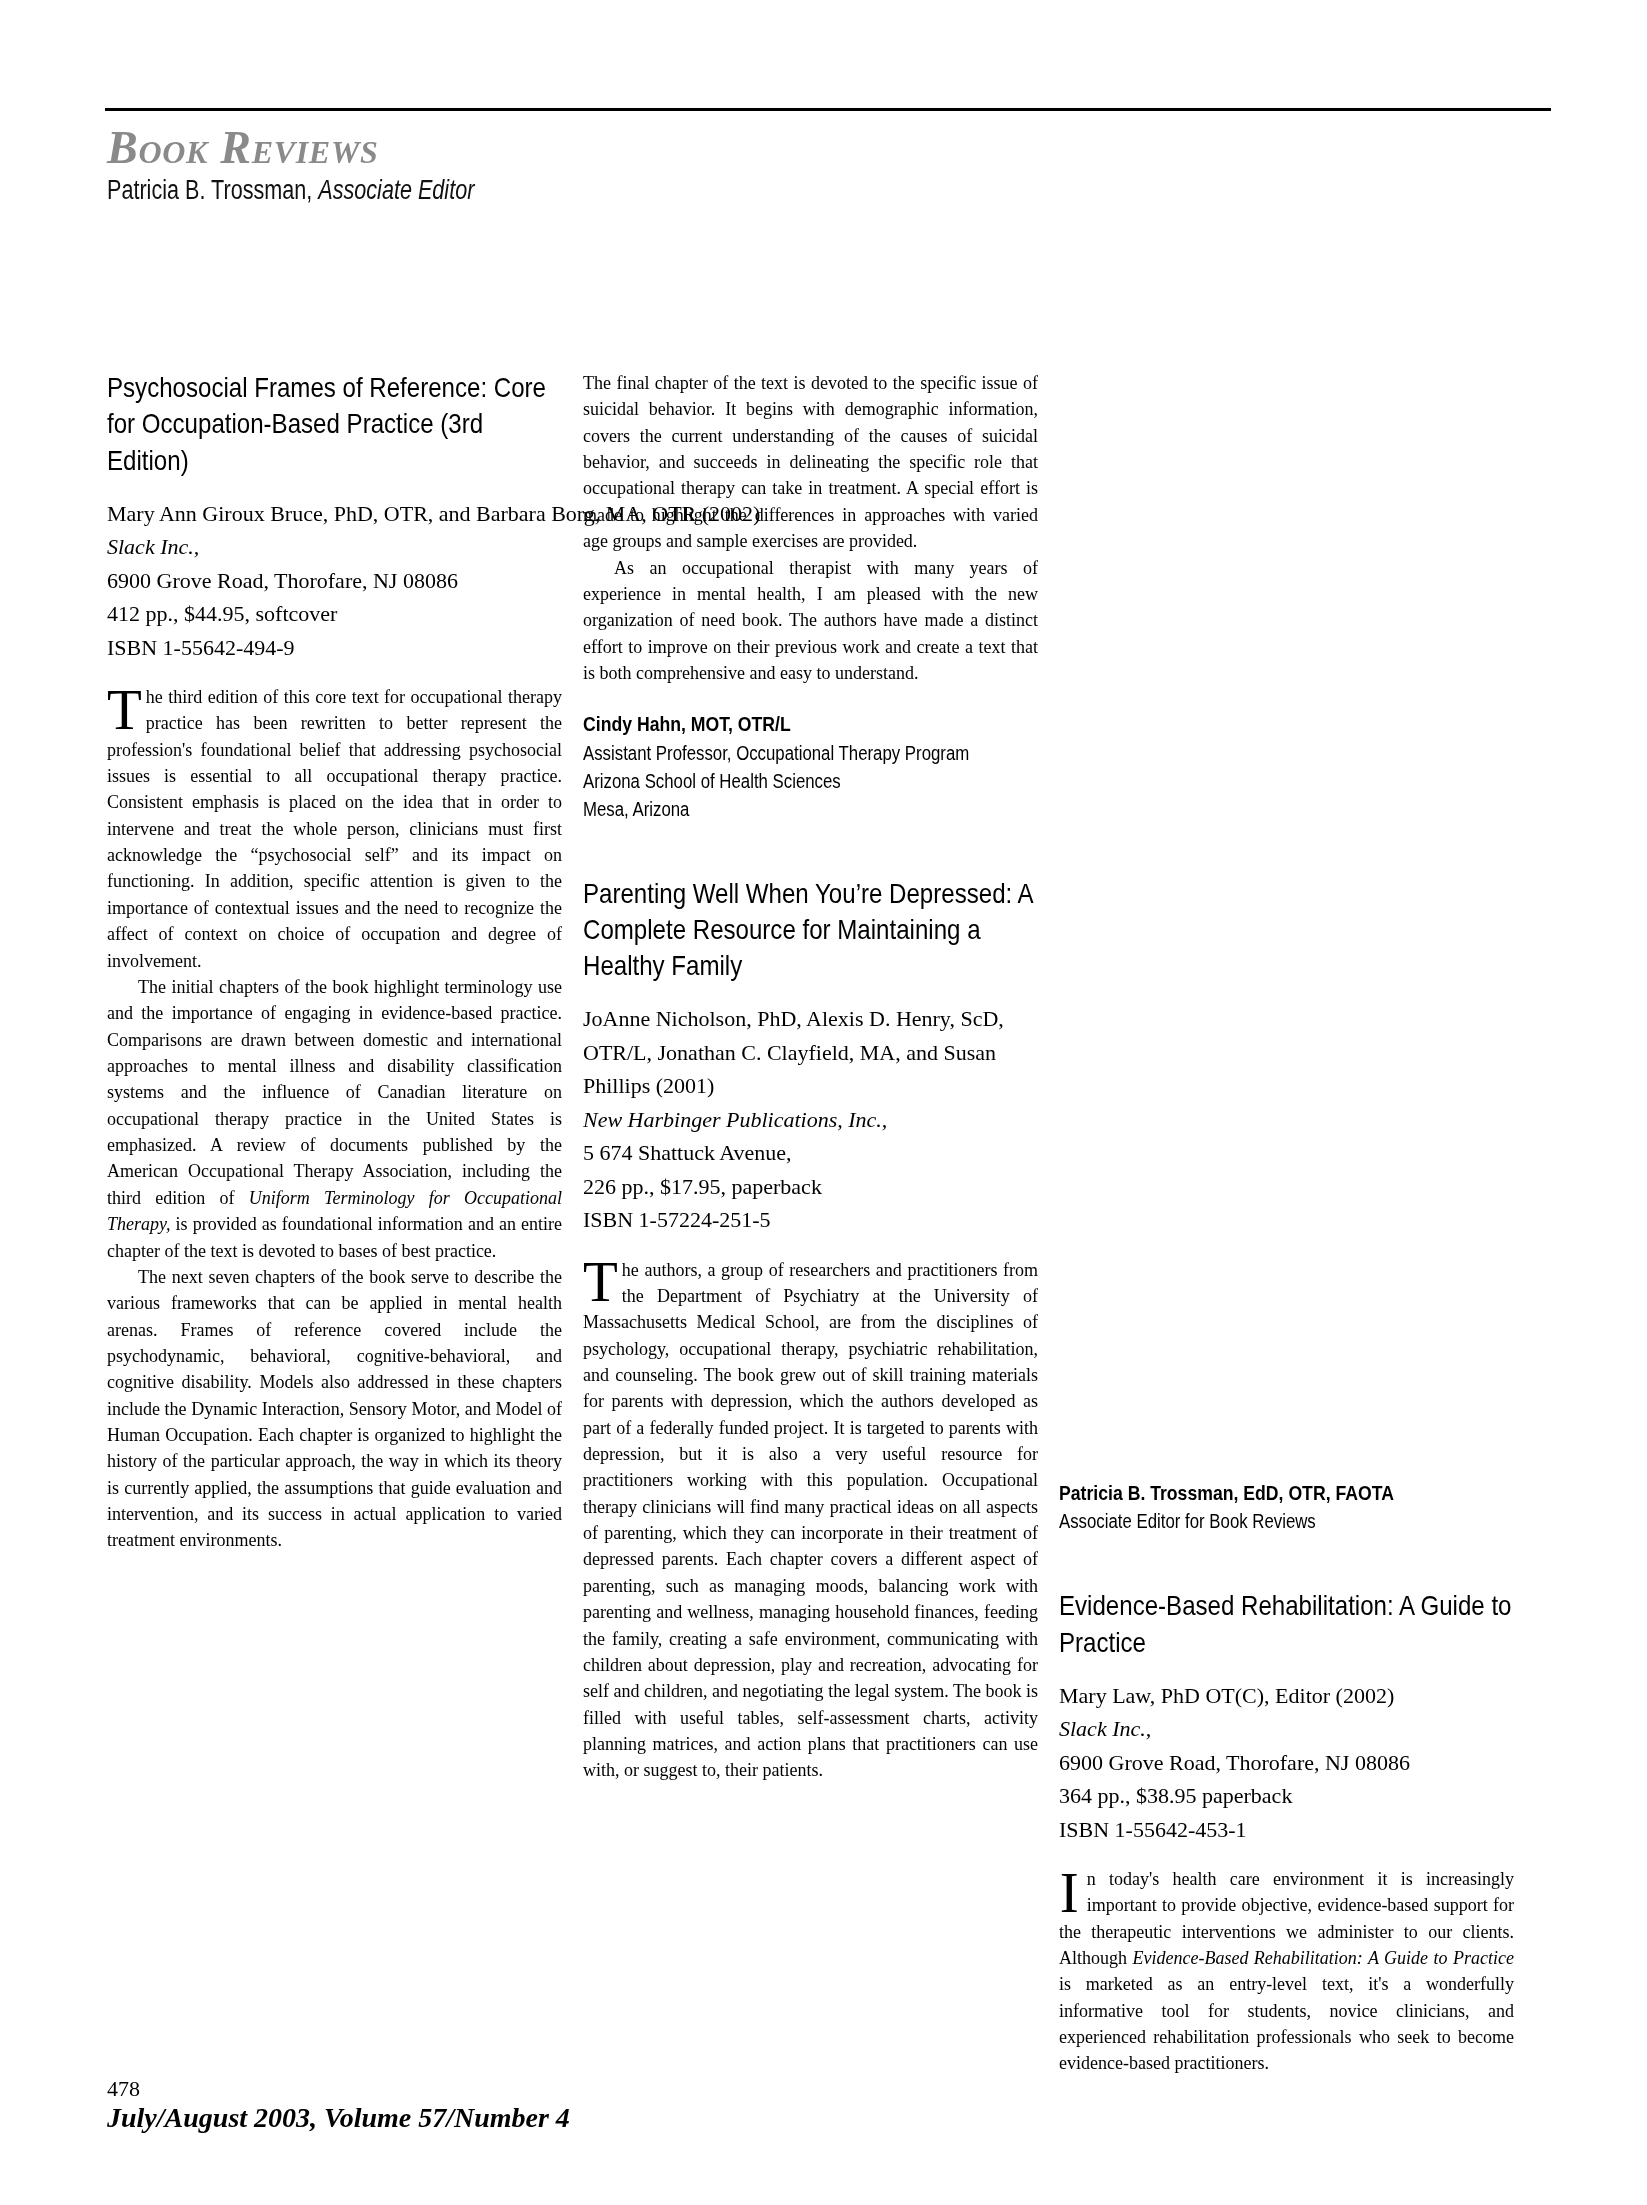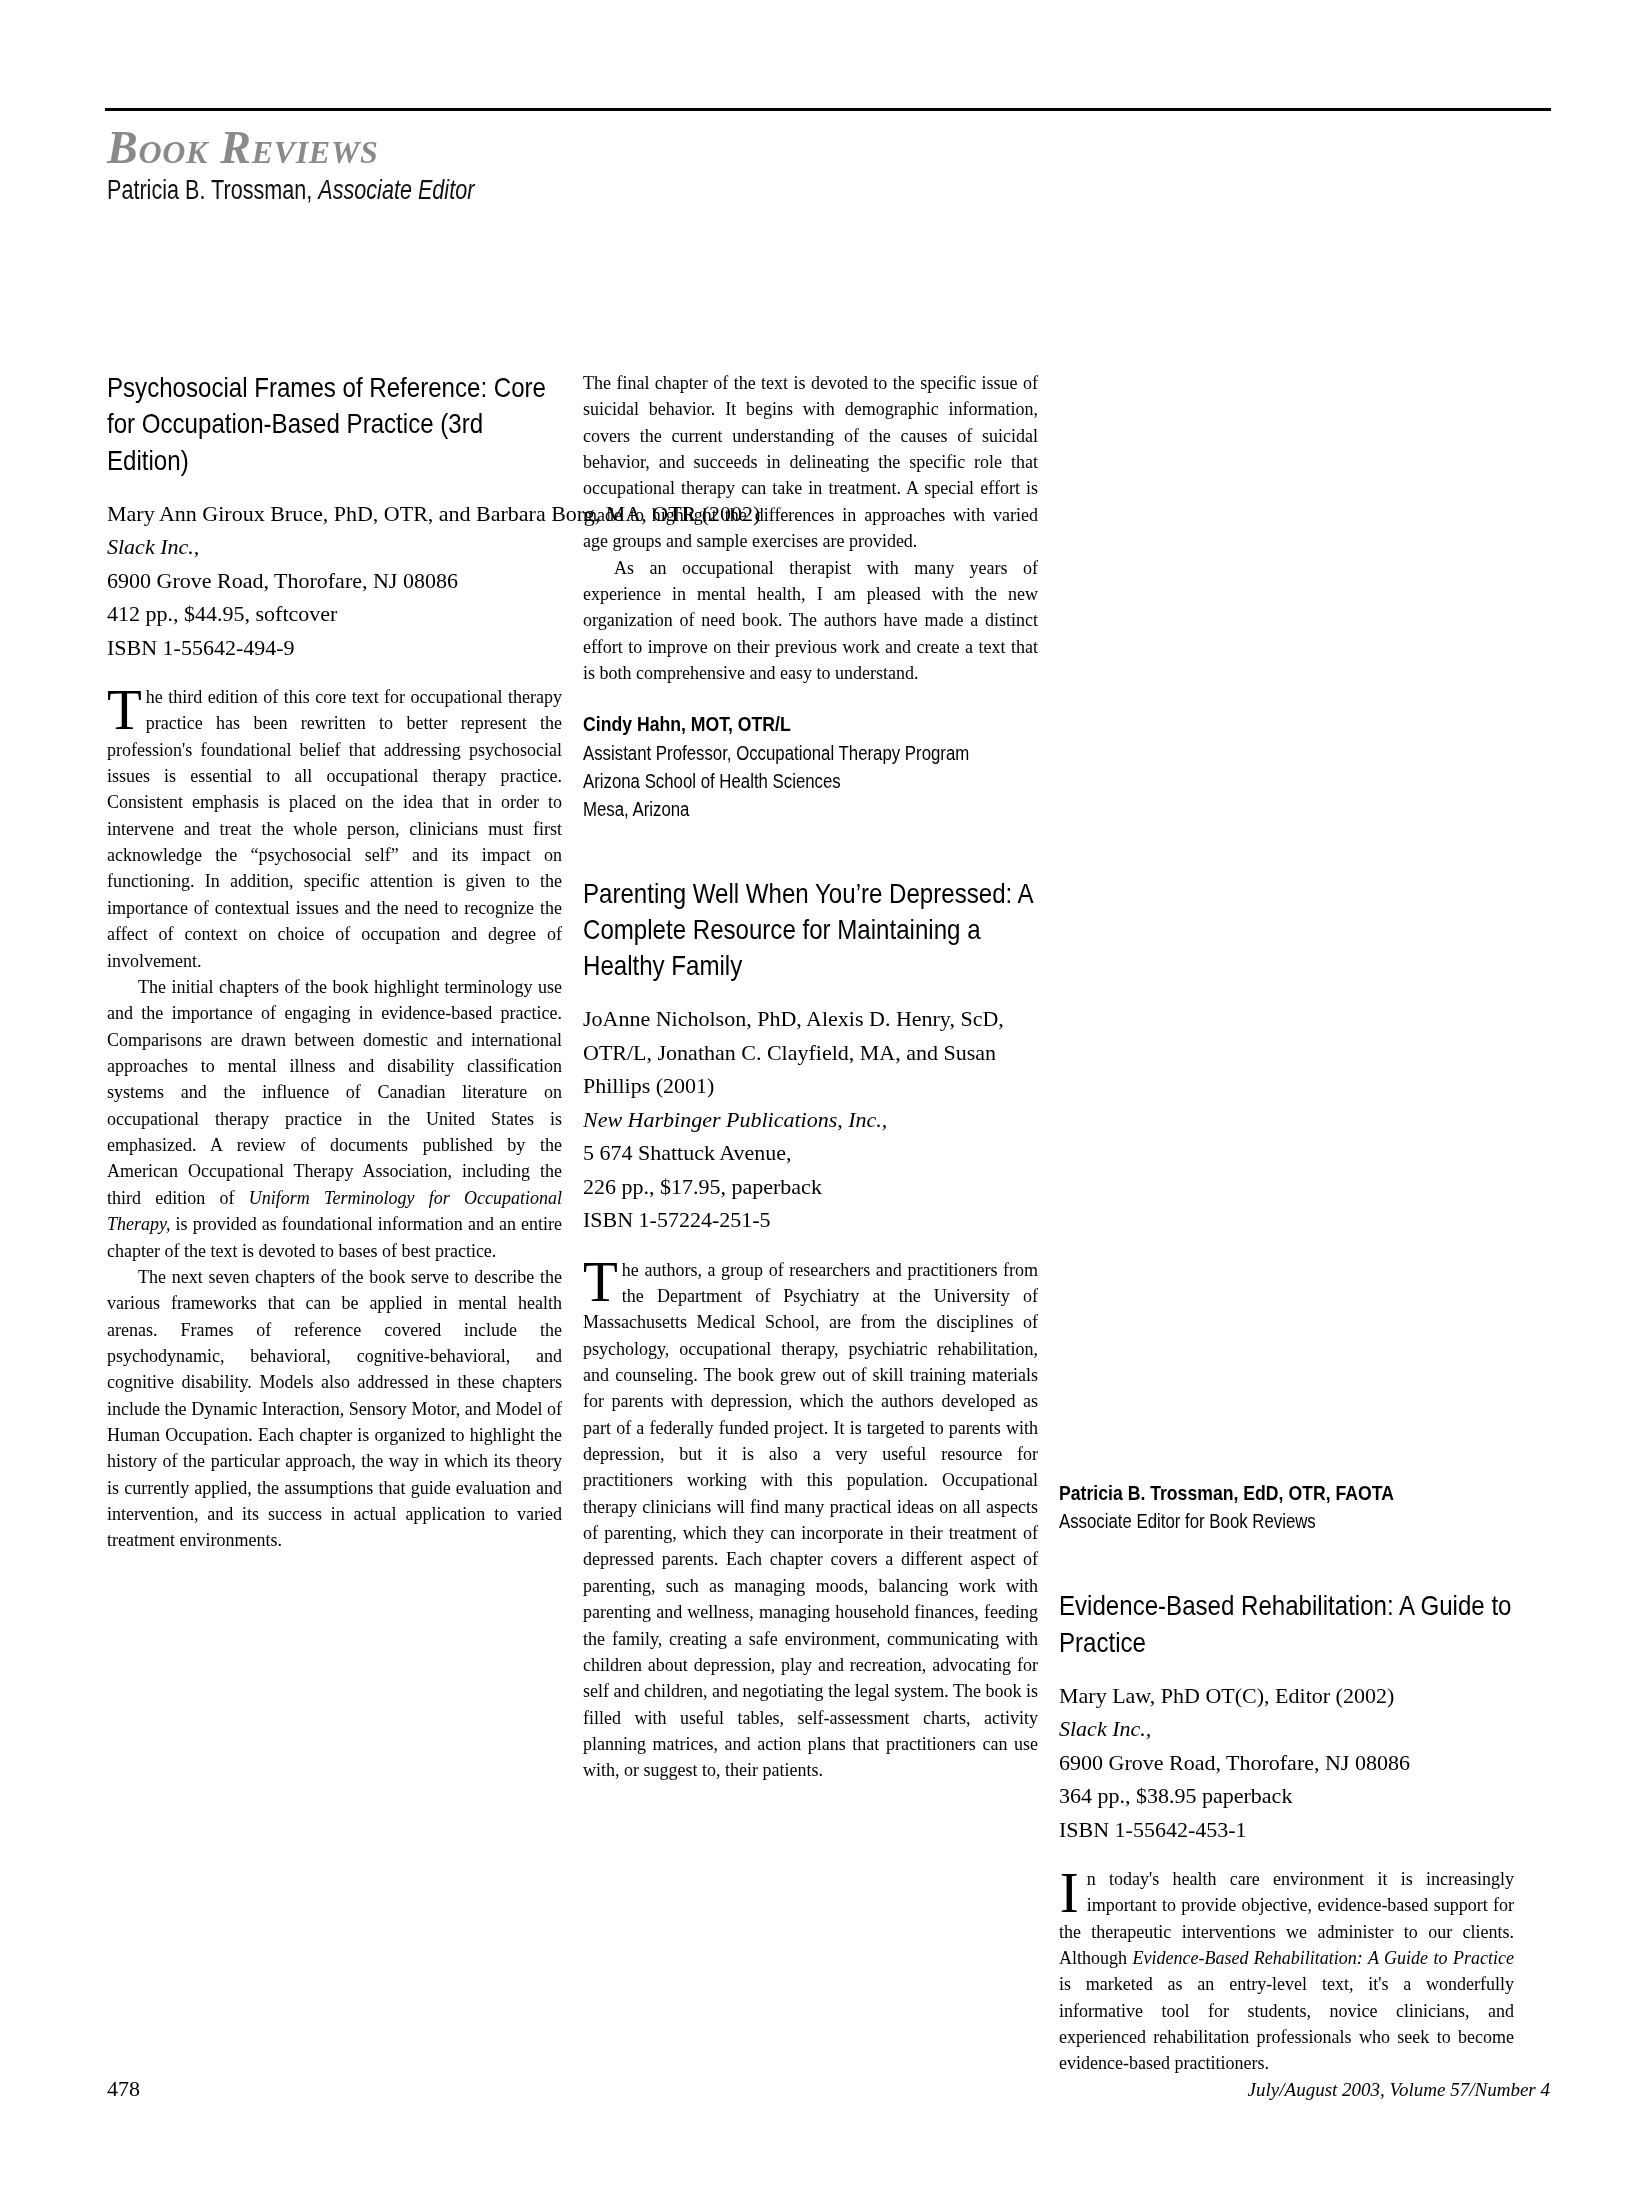--- a/index.html
+++ b/index.html
@@ -148,29 +148,31 @@
 
   
   .footer {
     position: absolute;
     left: 107px;
     top: 2076px;
     width: 1443px;
     display: flex;
     align-items: baseline;
     justify-content: space-between;
+    flex-direction: column;
   }
   .folio {
     font-family: "Liberation Serif", "DejaVu Serif", serif;
     font-size: 22px;
   }
   .issue {
     font-family: "Liberation Serif", "DejaVu Serif", serif;
     font-style: italic;
-    font-size: 19px;
+    font-size: 28px;
+    font-weight: bold;
   }
 </style>
 </head>
 <body>
 
 <div class="page">
 
   <div class="rule-top"></div>
 
   <div class="masthead">

